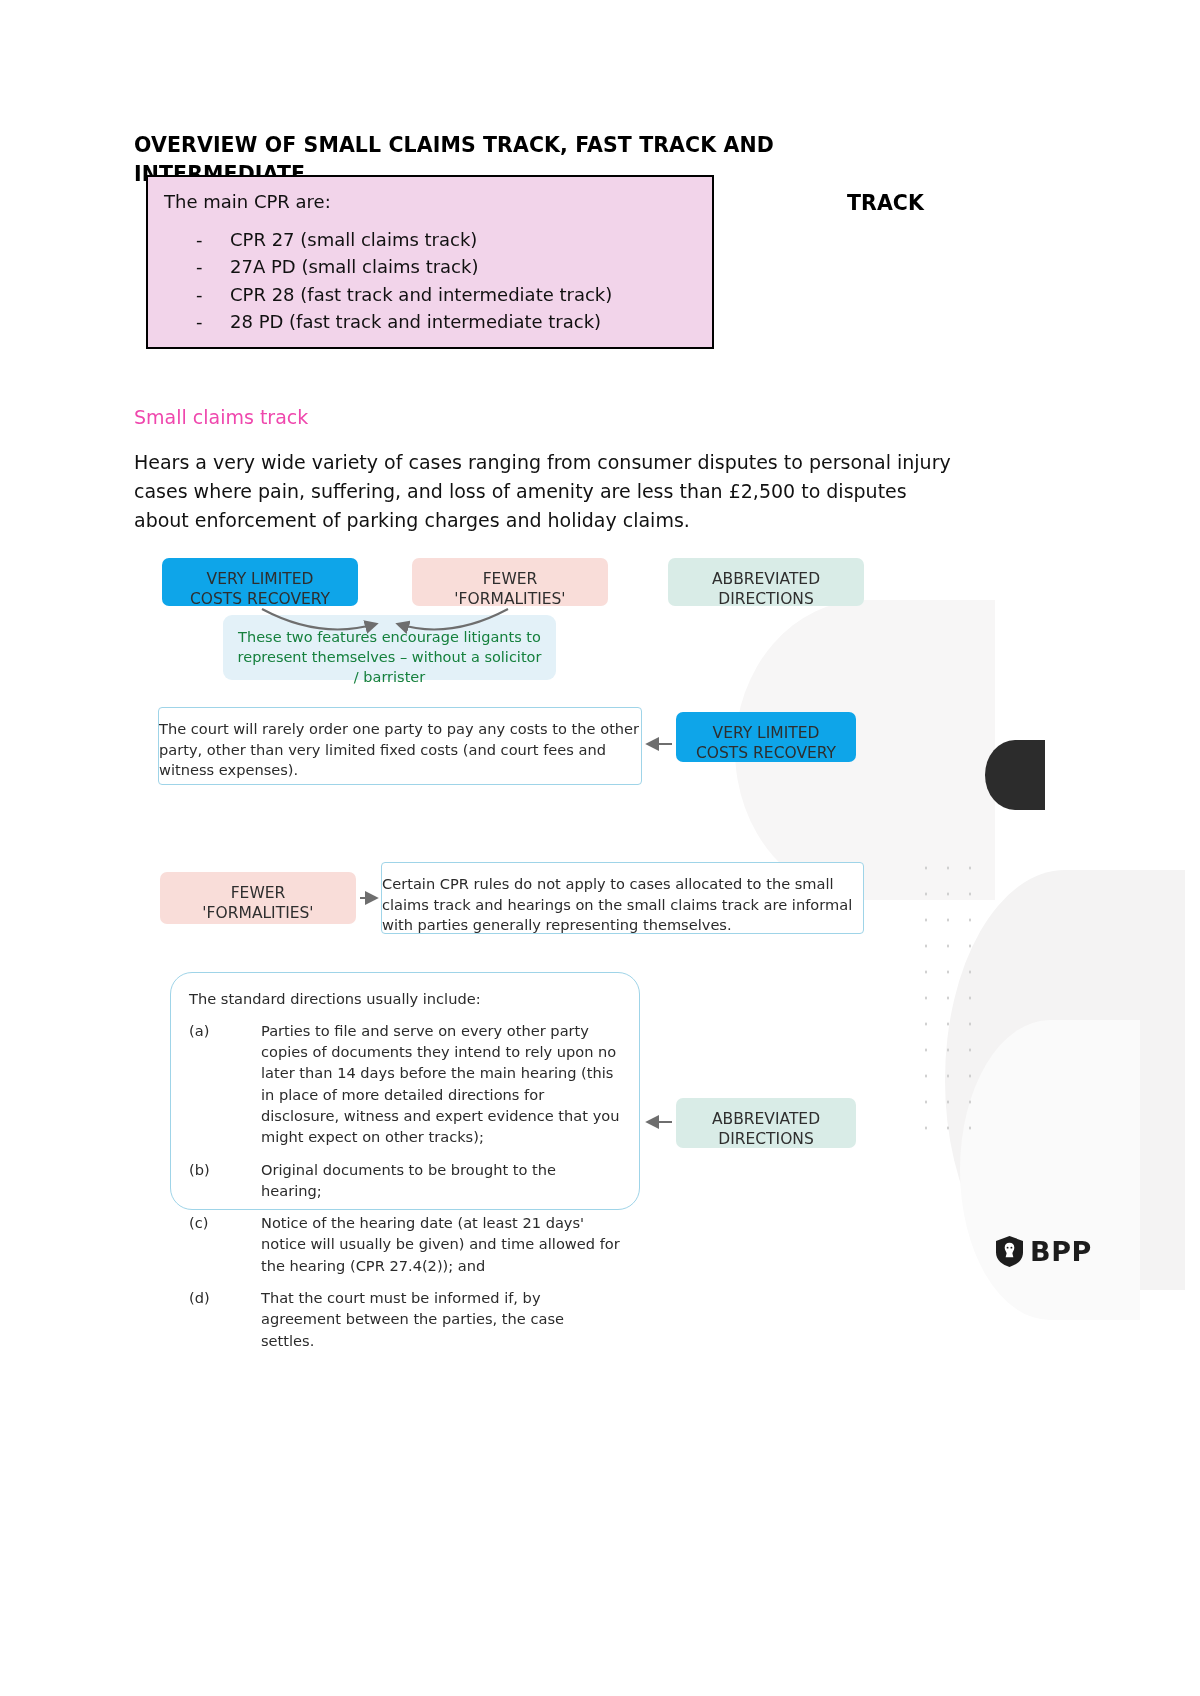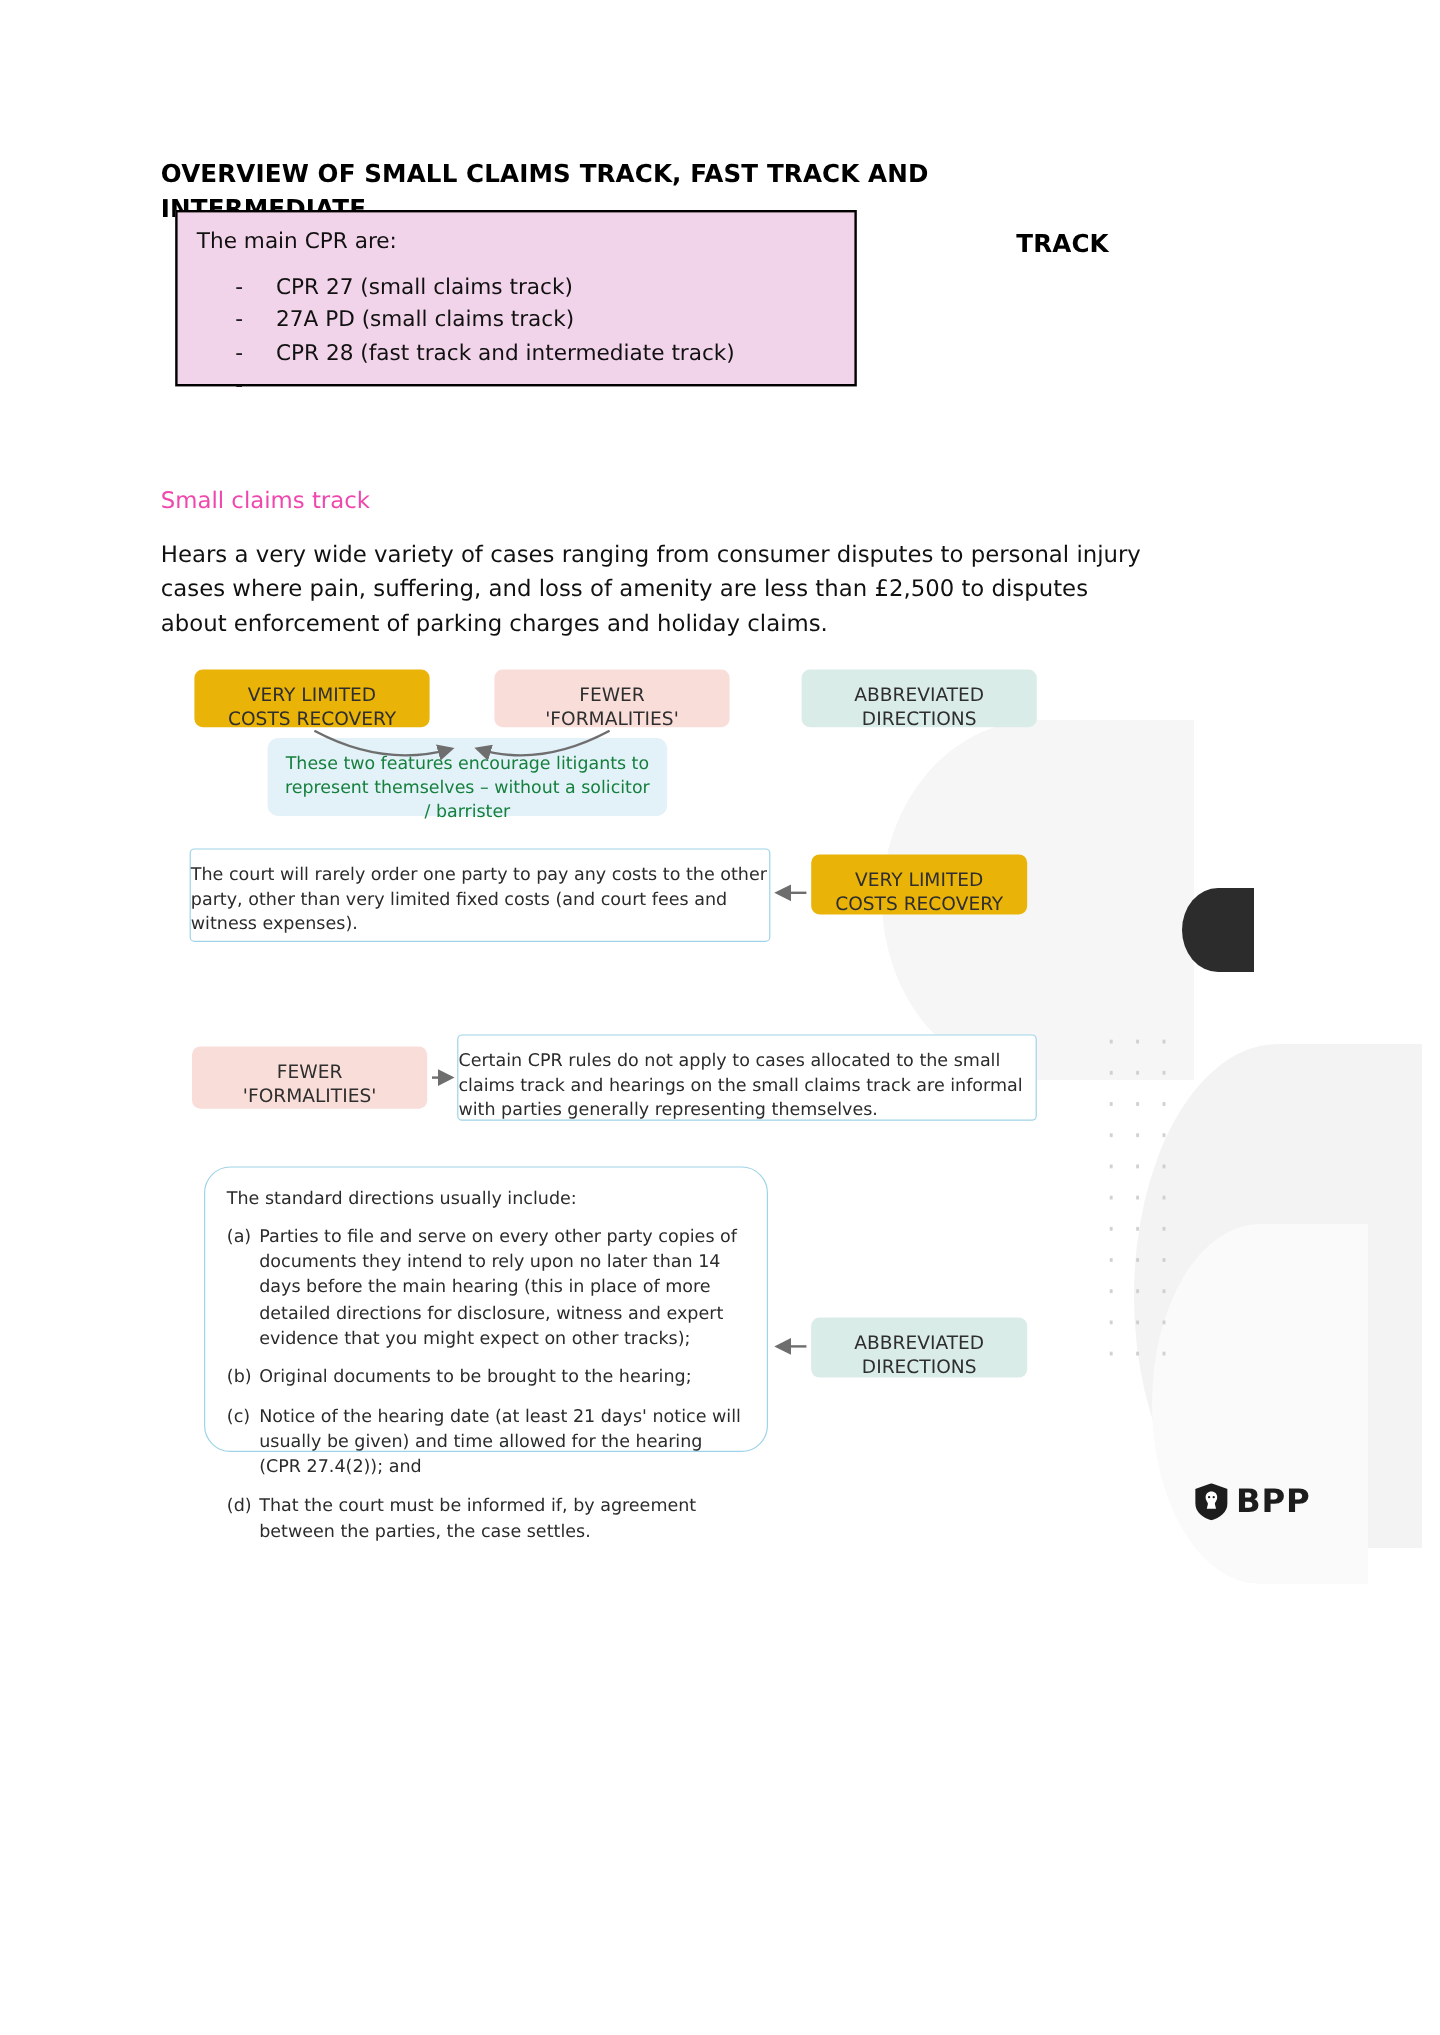--- a/index.html
+++ b/index.html
@@ -81,41 +81,41 @@
     font-size:19px;line-height:1.52;color:#111;z-index:3;
   }
 
   
   .diagram{position:absolute;left:0;top:0;width:1200px;height:1696px;z-index:2;}
   .tag{
     position:absolute;border-radius:7px;
     font-size:15.5px;line-height:1.32;text-align:center;
     color:#2e2e2e;padding:11px 6px;box-sizing:border-box;z-index:3;
   }
-  .tag-peach{background:#eab308;}
+  .tag-peach{background:#0ea5e9;}
   .tag-pink{background:#f9ddd9;}
   .tag-mint{background:#d9ece7;}
 
   .note{
     position:absolute;border-radius:9px;background:#e3f1f8;
     font-size:14.5px;line-height:1.38;color:#15803d;
     padding:12px 14px;box-sizing:border-box;text-align:center;z-index:3;
   }
   .callout{
     position:absolute;border:1.4px solid #9fd4e8;border-radius:4px;
     background:#ffffff;font-size:14.6px;line-height:1.42;
     color:#2b2b2b;padding:11px 0;box-sizing:border-box;z-index:3;
   }
   .callout.big{border-radius:22px;}
   .callout .lead{margin:0 0 10px 0;}
   .ol{list-style:none;margin:0;padding:0;}
   .ol li{display:flex;margin-bottom:11px;line-height:1.46;}
   .ol li:last-child{margin-bottom:0;}
   .ol .mk{width:27px;flex:none;}
-  .ol .bd{flex:1;}
+  .ol .bd{flex:1;margin-left:45px;}
 
   svg.arrows{position:absolute;left:0;top:0;width:1200px;height:1696px;
     z-index:5;pointer-events:none;overflow:visible;}
 
   
   .bpp{
     position:absolute;right:108px;top:1236px;
     display:flex;align-items:center;gap:7px;z-index:6;
   }
   .bpp .shield{width:27px;height:31px;display:block;}
@@ -150,20 +150,21 @@
       <li>
         <span class="dash">-</span>
         <span class="txt">27A PD (small claims track)</span>
       </li>
       <li>
         <span class="dash">-</span>
         <span class="txt">CPR 28 (fast track and intermediate track)</span>
       </li>
       <li>
         <span class="dash">-</span>
+        <span class="txt">28 PD (fast track and intermediate track)</span>
       </li>
     </ul>
   </div>
 
   <div class="sec-head">Small claims track</div>
   <div class="intro">Hears a very wide variety of cases ranging from consumer disputes to personal injury cases where pain, suffering, and loss of amenity are less than £2,500 to disputes about enforcement of parking charges and holiday claims.</div>
 
   <div class="diagram">
 
     <div class="tag tag-peach" style="left:162px;top:558px;width:196px;height:48px;">

